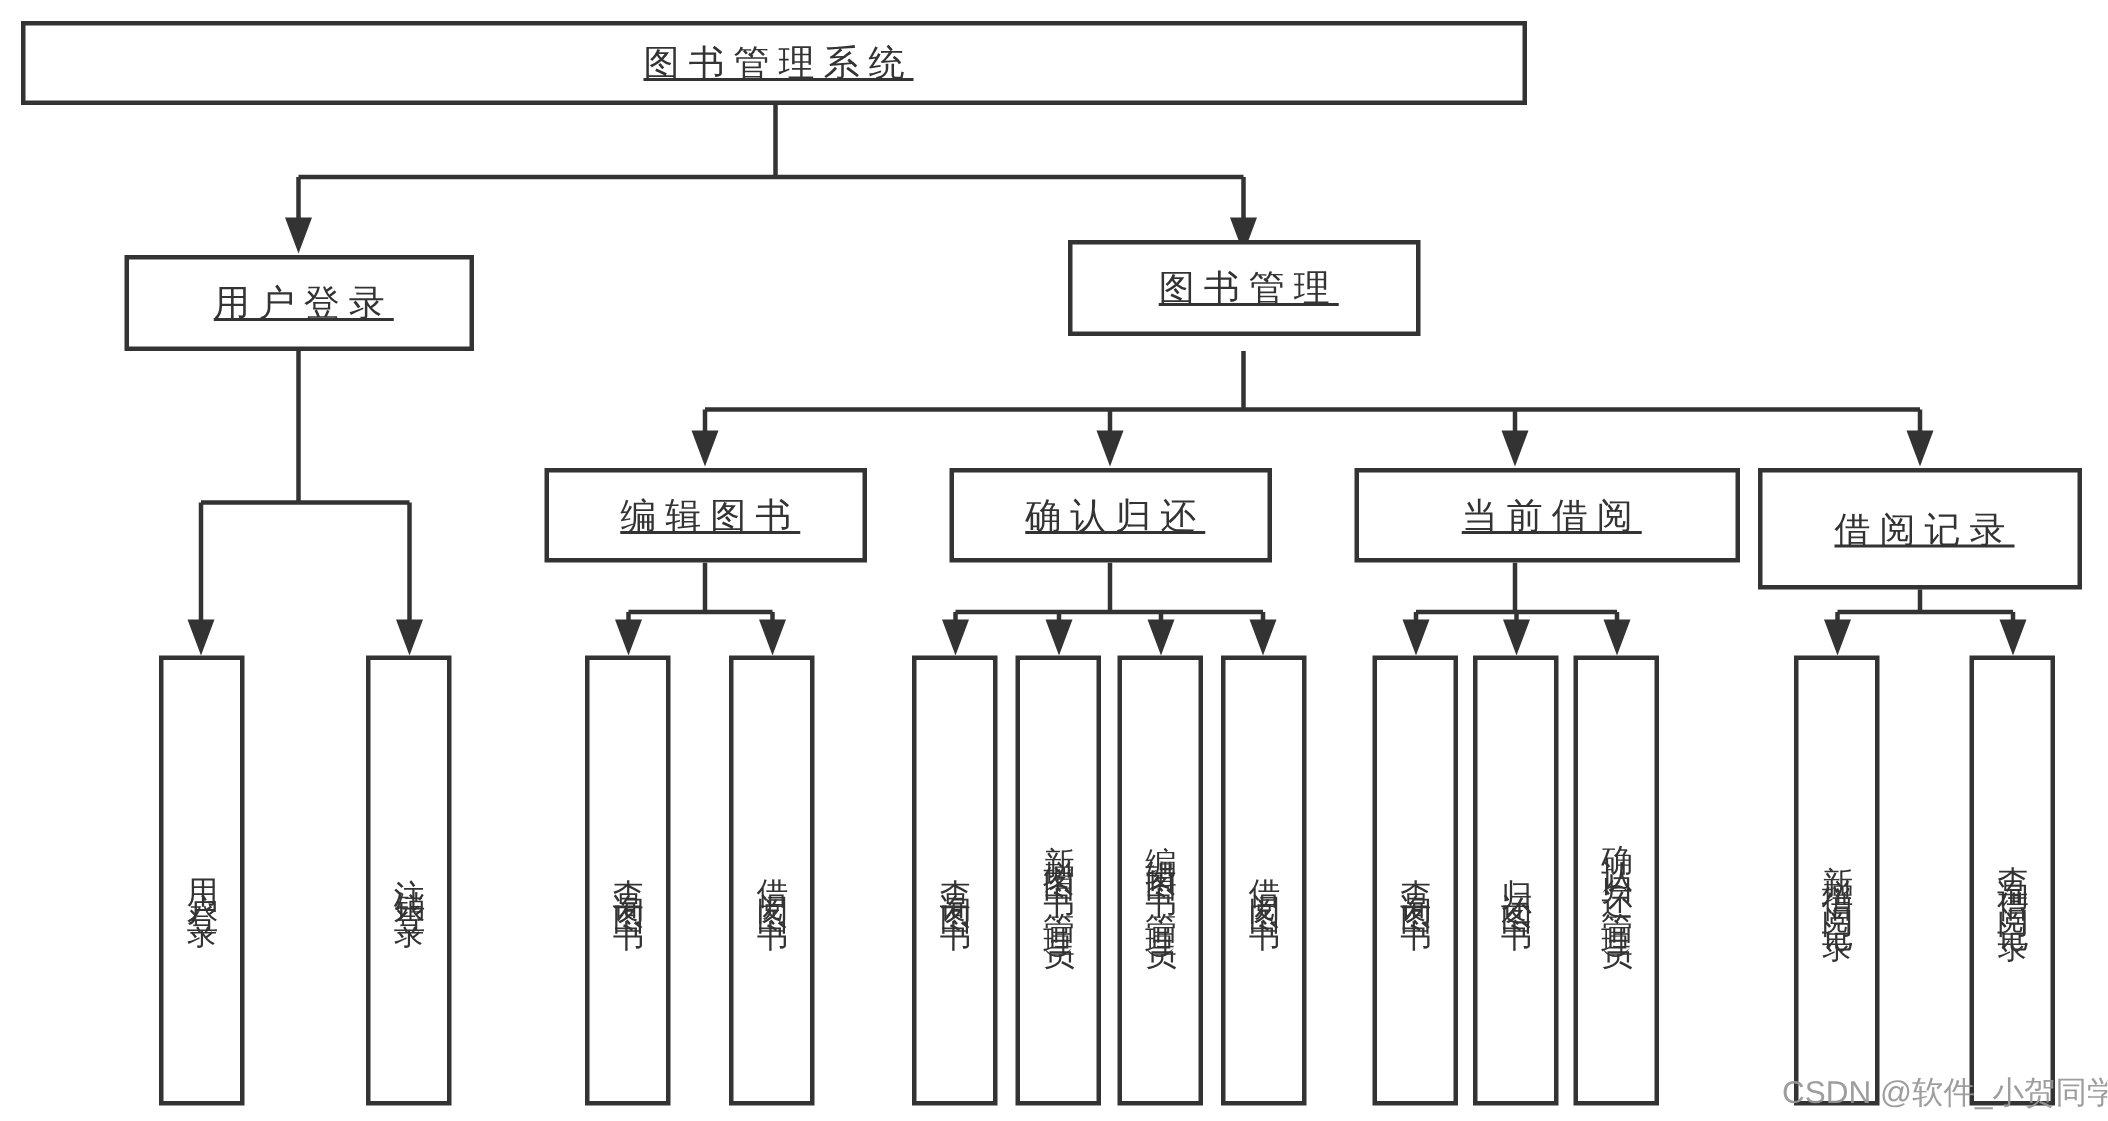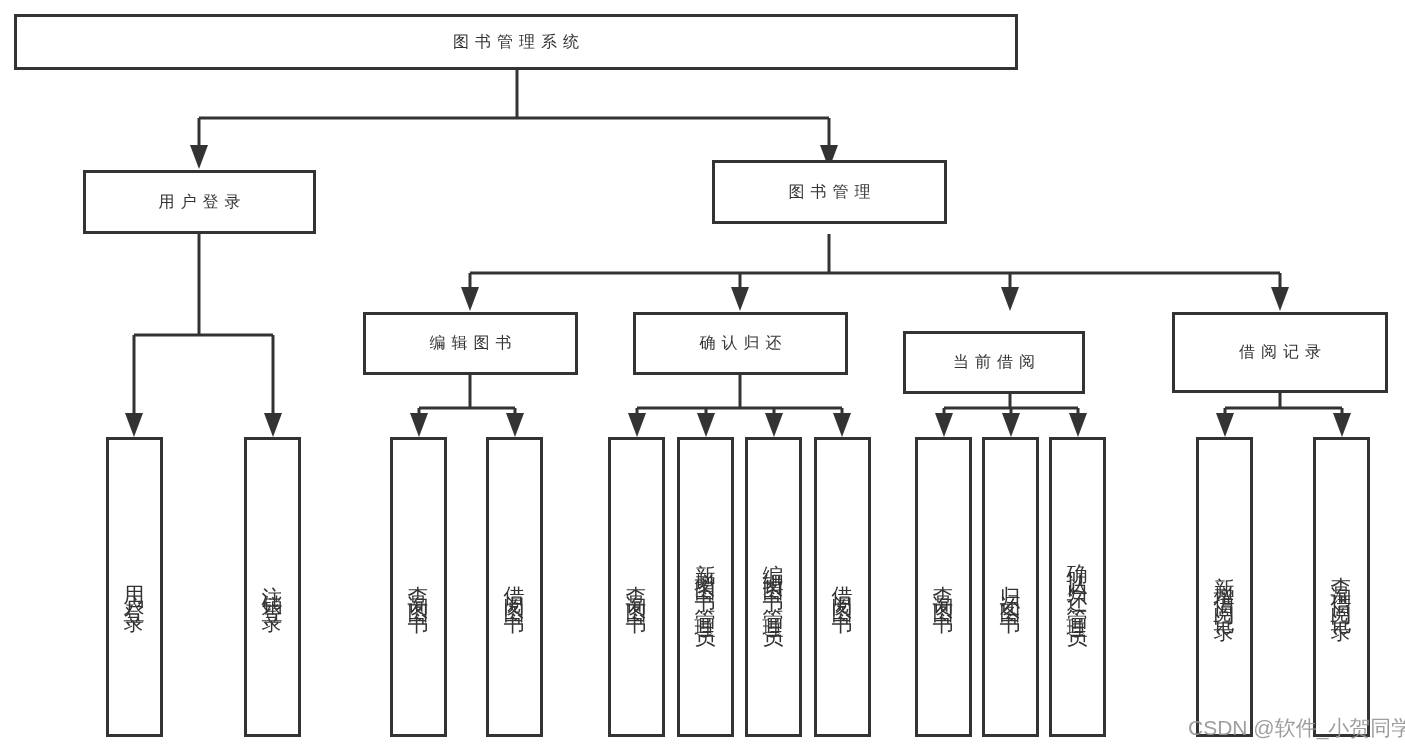--- a/index.html
+++ b/index.html
@@ -18,37 +18,37 @@
     position: absolute;
     box-sizing: border-box;
     background: #ffffff;
     border: 3px solid #333333;
     color: #333333;
     display: flex;
     align-items: center;
     justify-content: center;
     z-index: 2;
   }
-  .hbox { font-size: 16px; letter-spacing: 6px; text-indent: 6px; white-space: nowrap; }
+  .hbox { font-size: 24px; letter-spacing: 6px; text-indent: 6px; white-space: nowrap; text-decoration: underline; }
   .vbox {
     writing-mode: vertical-rl;
     text-orientation: mixed;
     font-size: 21px;
     letter-spacing: 9px;
     width: 57px;
     height: 300px;
     top: 437px;
     line-height: 1;
   }
   .n-root   { left: 14px;   top: 14px;  width: 1004px; height: 56px; }
   .n-user   { left: 83px;   top: 170px; width: 233px;  height: 64px; }
   .n-mgmt   { left: 712px;  top: 160px; width: 235px;  height: 64px; }
   .n-newb   { left: 363px;  top: 312px; width: 215px;  height: 63px; }
   .n-borrow { left: 633px;  top: 312px; width: 215px;  height: 63px; }
-  .n-cur    { left: 903px;  top: 312px; width: 182px;  height: 63px; margin-top: 19px; }
+  .n-cur    { left: 903px;  top: 312px; width: 257px;  height: 63px; }
   .n-rec    { left: 1172px; top: 312px; width: 216px;  height: 81px; }
   .l-1  { left: 106px;  }
   .l-2  { left: 244px;  }
   .l-3  { left: 390px;  }
   .l-4  { left: 486px;  }
   .l-5  { left: 608px;  }
   .l-6  { left: 677px;  }
   .l-7  { left: 745px;  }
   .l-8  { left: 814px;  }
   .l-9  { left: 915px;  }

